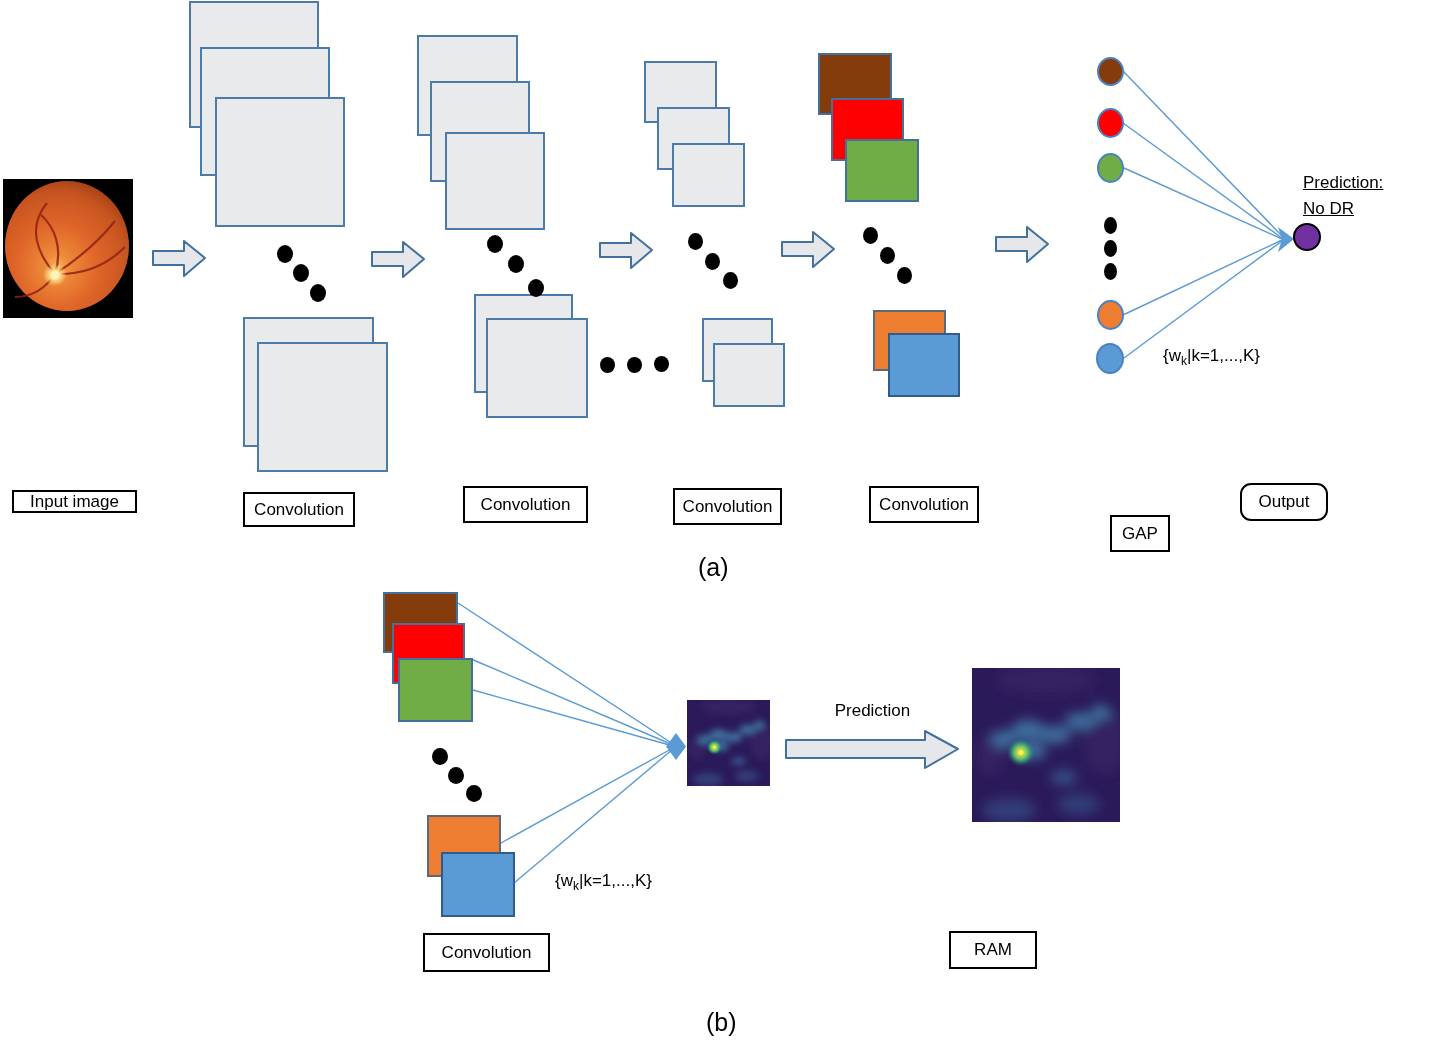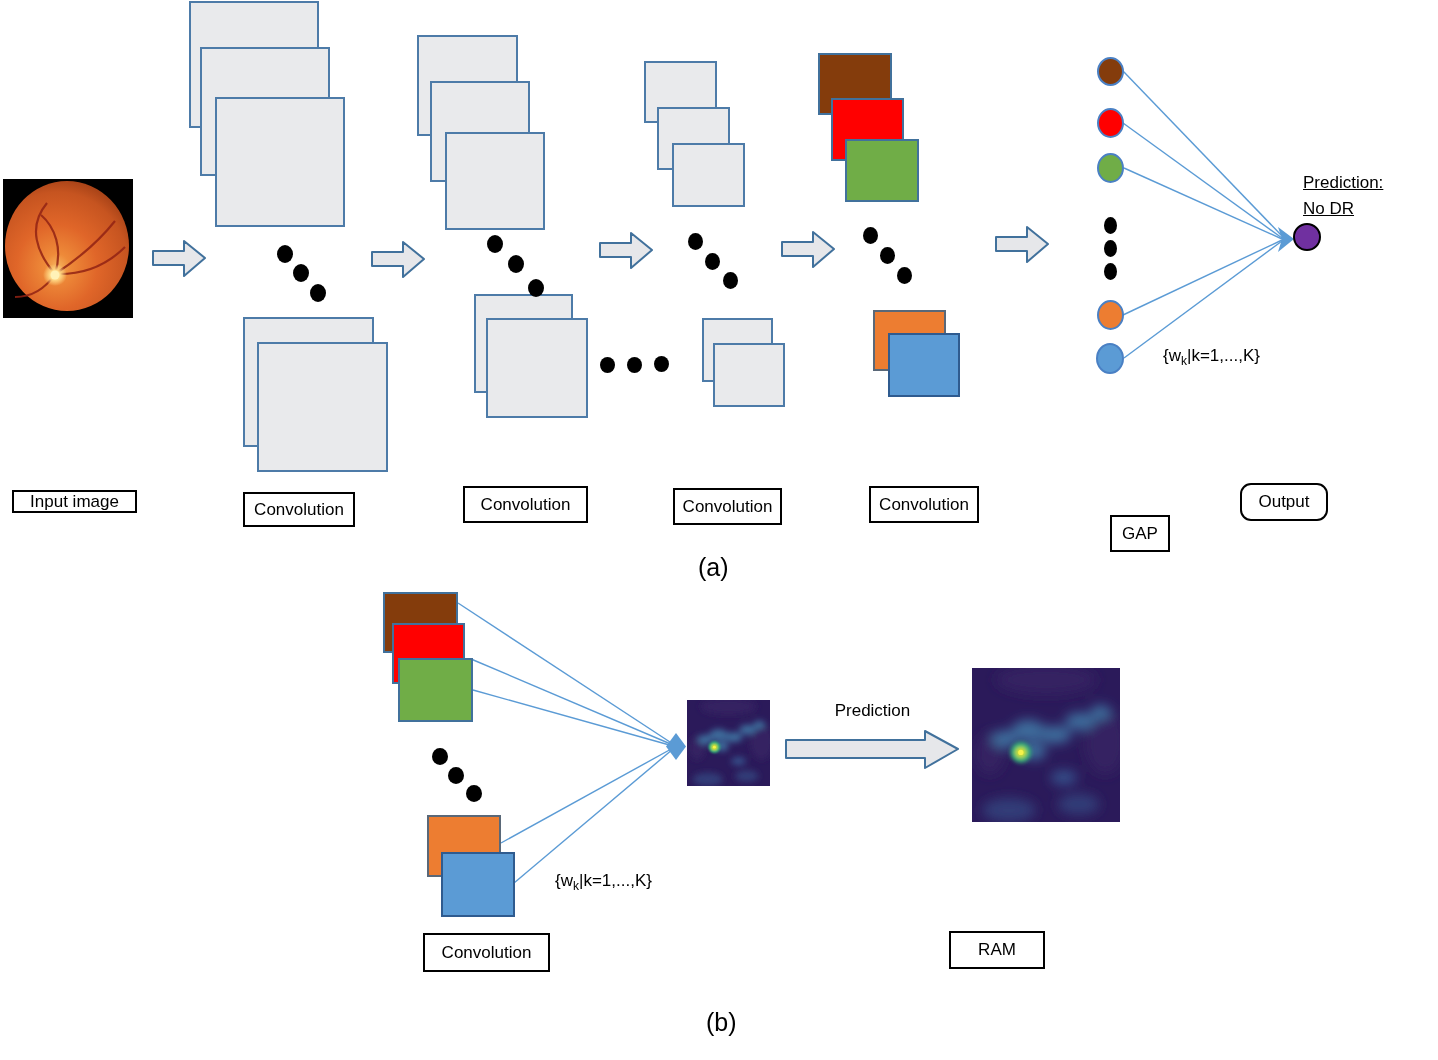--- a/index.html
+++ b/index.html
@@ -274,20 +274,20 @@
         <ellipse cx="33" cy="57" rx="3.5" ry="3.5" fill="#d8e219"></ellipse>
       </g>
       <ellipse cx="33" cy="57" rx="1.8" ry="1.8" fill="#f5f24b"></ellipse>
     </svg>
 
     <div class="txt" style="left:555px;top:871px;"><span>{w</span><sub>k</sub><span>|k=1,...,K}</span></div>
 
     <div class="box-label" style="left:423px;top:933px;width:127px;height:39px;">
         <span>Convolution</span>
       </div>
-    <div class="box-label" style="left:949px;top:931px;width:96px;height:38px;">
+    <div class="box-label" style="left:949px;top:931px;width:88px;height:38px;">
         <span>RAM</span>
       </div>
 
     <div class="caption" style="left:706px;top:1008px;">(b)</div>
   </div>
 
 </div>
 
 </body></html>

